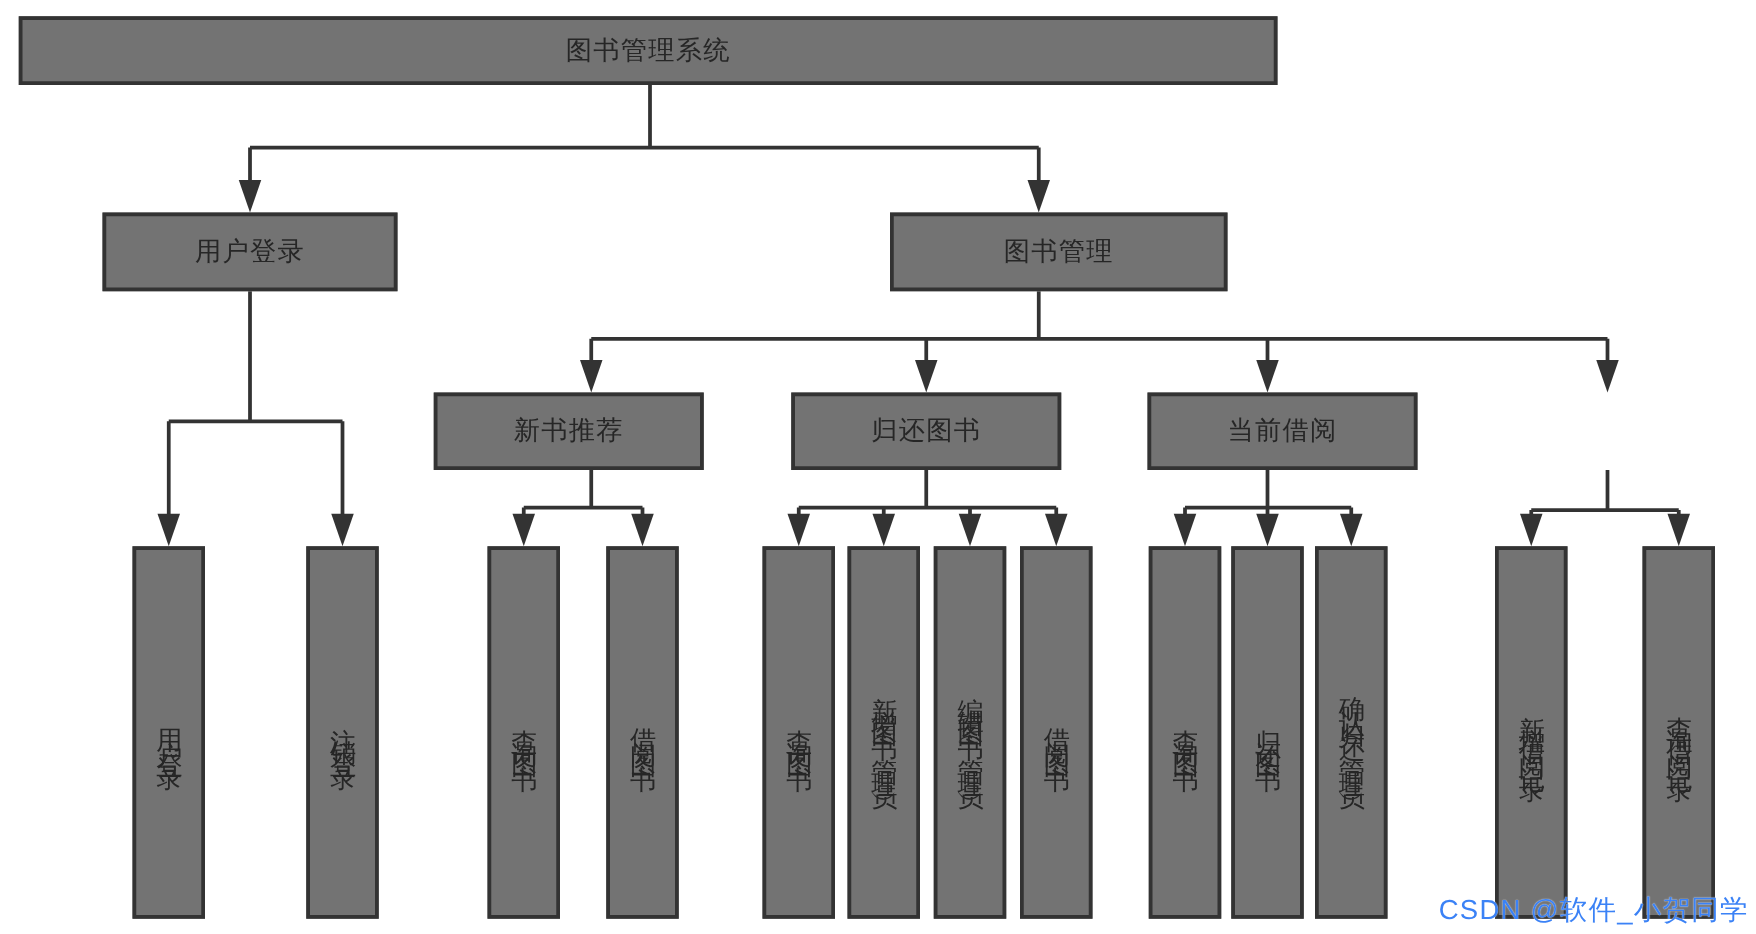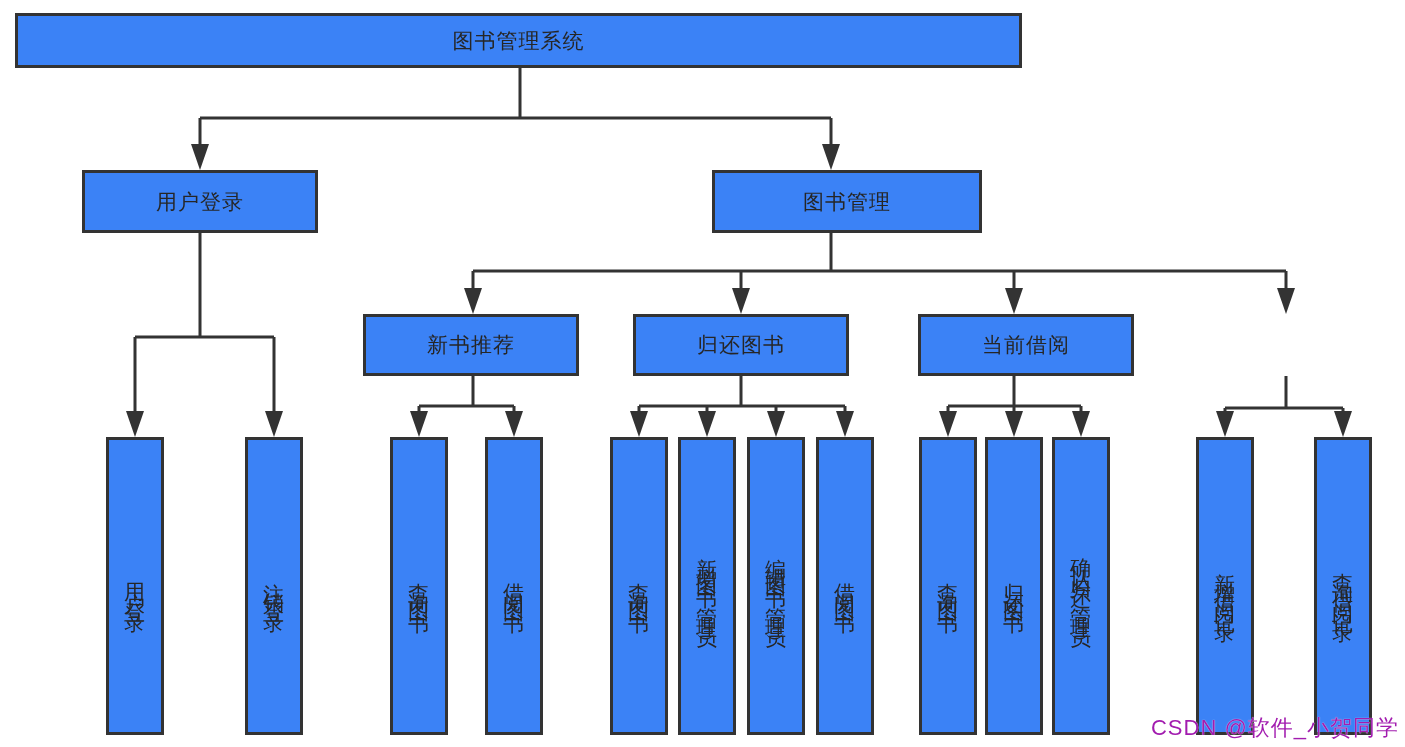--- a/index.html
+++ b/index.html
@@ -19,21 +19,21 @@
     position: absolute;
     left: 0;
     top: 0;
     width: 1405px;
     height: 747px;
     pointer-events: none;
   }
   .box {
     position: absolute;
     box-sizing: border-box;
-    background: #3b82f6;
+    background: #737373;
     border: 3px solid #333333;
     color: #262626;
     display: flex;
     align-items: center;
     justify-content: center;
     text-align: center;
     line-height: 1.2;
   }
   .box.h {
     font-size: 21px;
@@ -46,21 +46,21 @@
     letter-spacing: 10px;
     width: 58px;
     top: 437px;
     height: 298px;
   }
   .watermark {
     position: absolute;
     right: 6px;
     bottom: 4px;
     font-size: 22px;
-    color: #a21caf;
+    color: #3b82f6;
     letter-spacing: 1px;
     white-space: nowrap;
     z-index: 5;
     text-shadow: 0 0 1px #ffffff;
   }
 </style>
 </head>
 <body>
 
 <div class="stage">
@@ -106,21 +106,21 @@
       <polygon points="1216,411 1234,411 1225,437"></polygon>
       <polygon points="1334,411 1352,411 1343,437"></polygon>
     </g>
   </svg>
 
   <div class="box h" style="left:15px; top:13px; width:1007px; height:55px;">图书管理系统</div>
 
   <div class="box h" style="left:82px; top:170px; width:236px; height:63px;">用户登录</div>
   <div class="box h" style="left:712px; top:170px; width:270px; height:63px;">图书管理</div>
 
-  <div class="box h" style="left:363px; top:314px; width:216px; height:62px;">新书推荐</div>
+  <div class="box h" style="left:347px; top:314px; width:216px; height:62px;">新书推荐</div>
   <div class="box h" style="left:633px; top:314px; width:216px; height:62px;">归还图书</div>
   <div class="box h" style="left:906px; top:314px; width:216px; height:62px;margin-left:12px;">当前借阅</div>
 
   <div class="box v" style="left:106px;">用户登录</div>
   <div class="box v" style="left:245px;">注销登录</div>
 
   <div class="box v" style="left:390px;">查询图书</div>
   <div class="box v" style="left:485px;">借阅图书</div>
 
   <div class="box v" style="left:610px;">查询图书</div>

